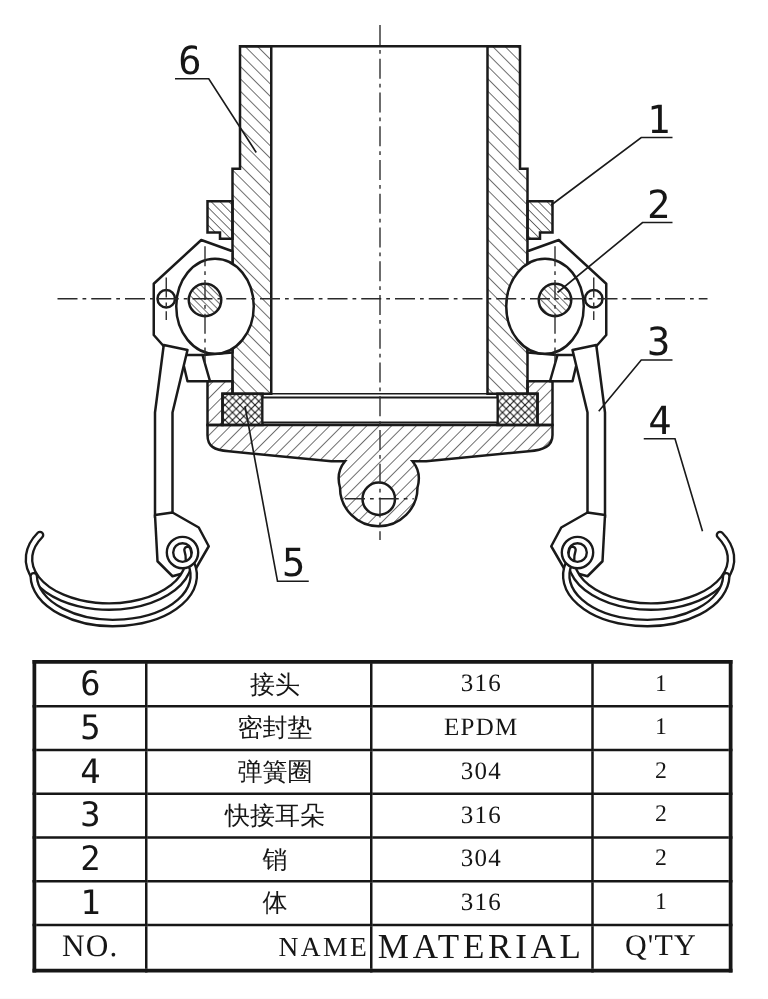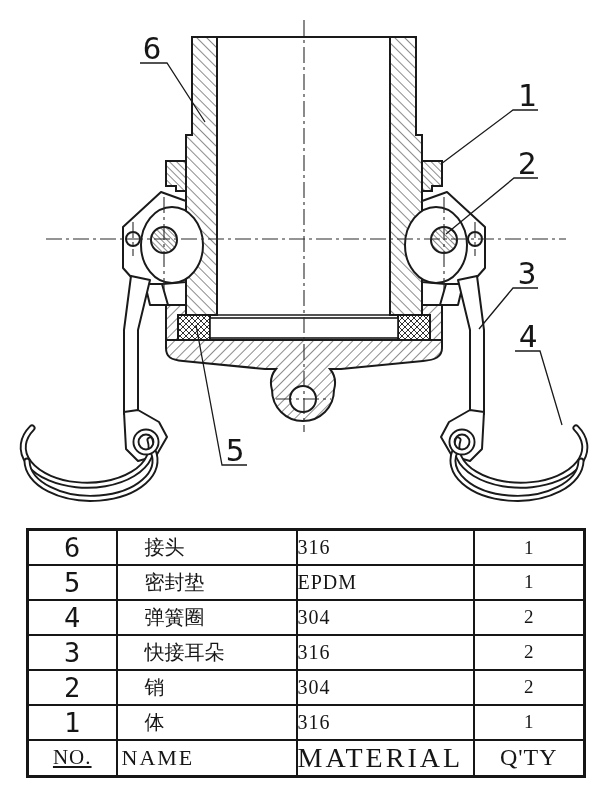--- a/index.html
+++ b/index.html
@@ -10,27 +10,27 @@
   .parts-table{position:absolute;left:26px;top:528px;width:557px;height:250px;
                border-collapse:collapse;table-layout:fixed;}
   .parts-table td{border:2px solid #161616;padding:0;vertical-align:middle;
                   color:#161616;overflow:hidden;white-space:nowrap;}
   .parts-table{border:3px solid #161616;}
   .col-no{width:89px;}
   .col-name{width:180px;}
   .col-mat{width:177px;}
   .col-qty{width:111px;}
   td.cell-no{text-align:center;font-family:"DejaVu Sans Mono",monospace;font-size:27px;}
-  td.cell-name{text-align:left;padding-left:27px;font-family:"DejaVu Sans","Liberation Sans",sans-serif;
+  td.cell-name{text-align:center;padding-left:27px;font-family:"DejaVu Sans","Liberation Sans",sans-serif;
                font-size:20px;}
-  td.cell-mat{text-align:left;font-family:"Liberation Serif",serif;font-size:20px;letter-spacing:1px;}
+  td.cell-mat{text-align:center;font-family:"Liberation Serif",serif;font-size:20px;letter-spacing:1px;}
   td.cell-qty{text-align:center;font-family:"Liberation Serif",serif;font-size:19px;}
   tr.header-row td{font-family:"Liberation Serif",serif;}
-  tr.header-row td.cell-no{font-size:21px;letter-spacing:1px;font-family:"Liberation Serif",serif;text-decoration:underline;}
-  tr.header-row td.cell-name{text-align:left;padding-left:4px;font-size:22px;letter-spacing:2px;}
+  tr.header-row td.cell-no{font-size:25px;letter-spacing:1px;font-family:"Liberation Serif",serif;}
+  tr.header-row td.cell-name{text-align:right;padding-left:16px;font-size:22px;letter-spacing:2px;}
   tr.header-row td.cell-mat{font-size:28px;letter-spacing:3px;}
   tr.header-row td.cell-qty{font-size:24px;letter-spacing:1px;}
   
   .ol{fill:#ffffff;stroke:#1a1a1a;stroke-width:2;stroke-linejoin:round;}
   .ln{fill:none;stroke:#1a1a1a;stroke-width:2;stroke-linejoin:round;}
   .thin{fill:none;stroke:#1a1a1a;stroke-width:1.3;}
   .cl{fill:none;stroke:#2a2a2a;stroke-width:1.1;stroke-dasharray:16 4 3 4;}
   .callout{font-family:"DejaVu Sans Mono",monospace;font-size:31px;fill:#161616;text-anchor:middle;}
 </style>
 </head>

